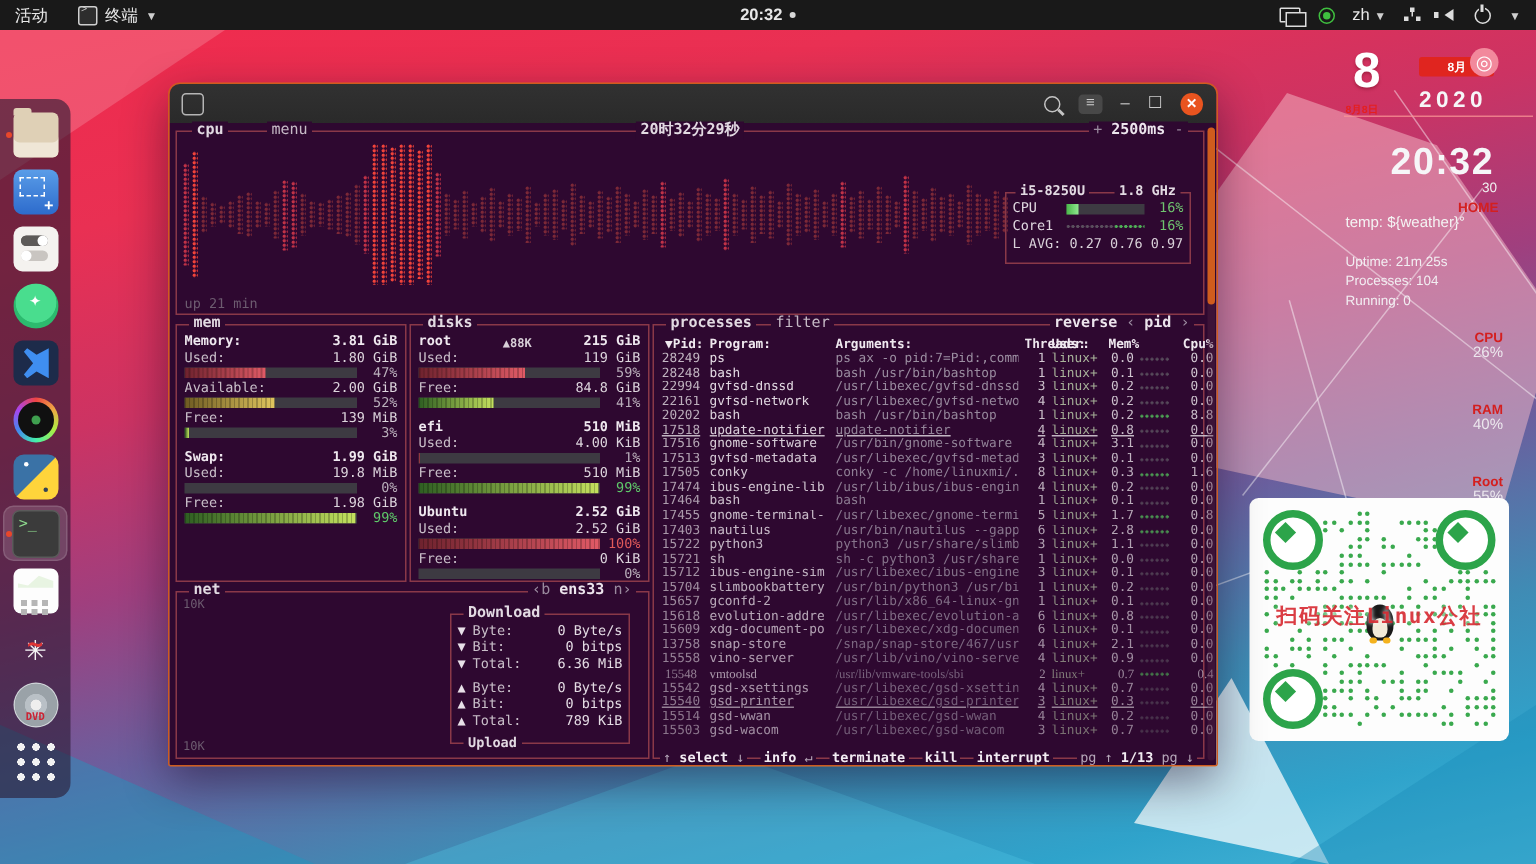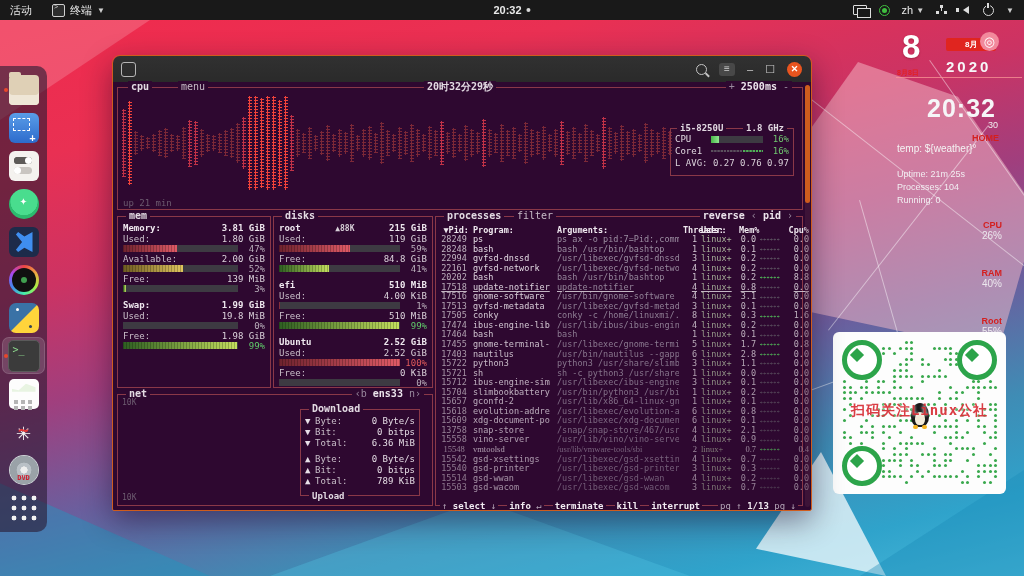--- a/index.html
+++ b/index.html
@@ -1204,21 +1204,21 @@
           <div class="pgrid prow" style="opacity: 0.655;">
             <span class="c-pid">15542</span>
             <span class="c-prog">gsd-xsettings</span>
             <span class="c-args">/usr/libexec/gsd-xsetting</span>
             <span class="c-thr">4</span>
             <span class="c-user">linux+</span>
             <span class="c-mem">0.7</span>
             <span class="c-dots"></span>
             <span class="c-cpu">0.0</span>
           </div>
-          <div class="pgrid prow" style="opacity: 0.64;">
+          <div class="pgrid prow" style="opacity: 0.64; text-decoration: underline;">
             <span class="c-pid">15540</span>
             <span class="c-prog">gsd-printer</span>
             <span class="c-args">/usr/libexec/gsd-printer</span>
             <span class="c-thr">3</span>
             <span class="c-user">linux+</span>
             <span class="c-mem">0.3</span>
             <span class="c-dots"></span>
             <span class="c-cpu">0.0</span>
           </div>
           <div class="pgrid prow" style="opacity: 0.625;">

